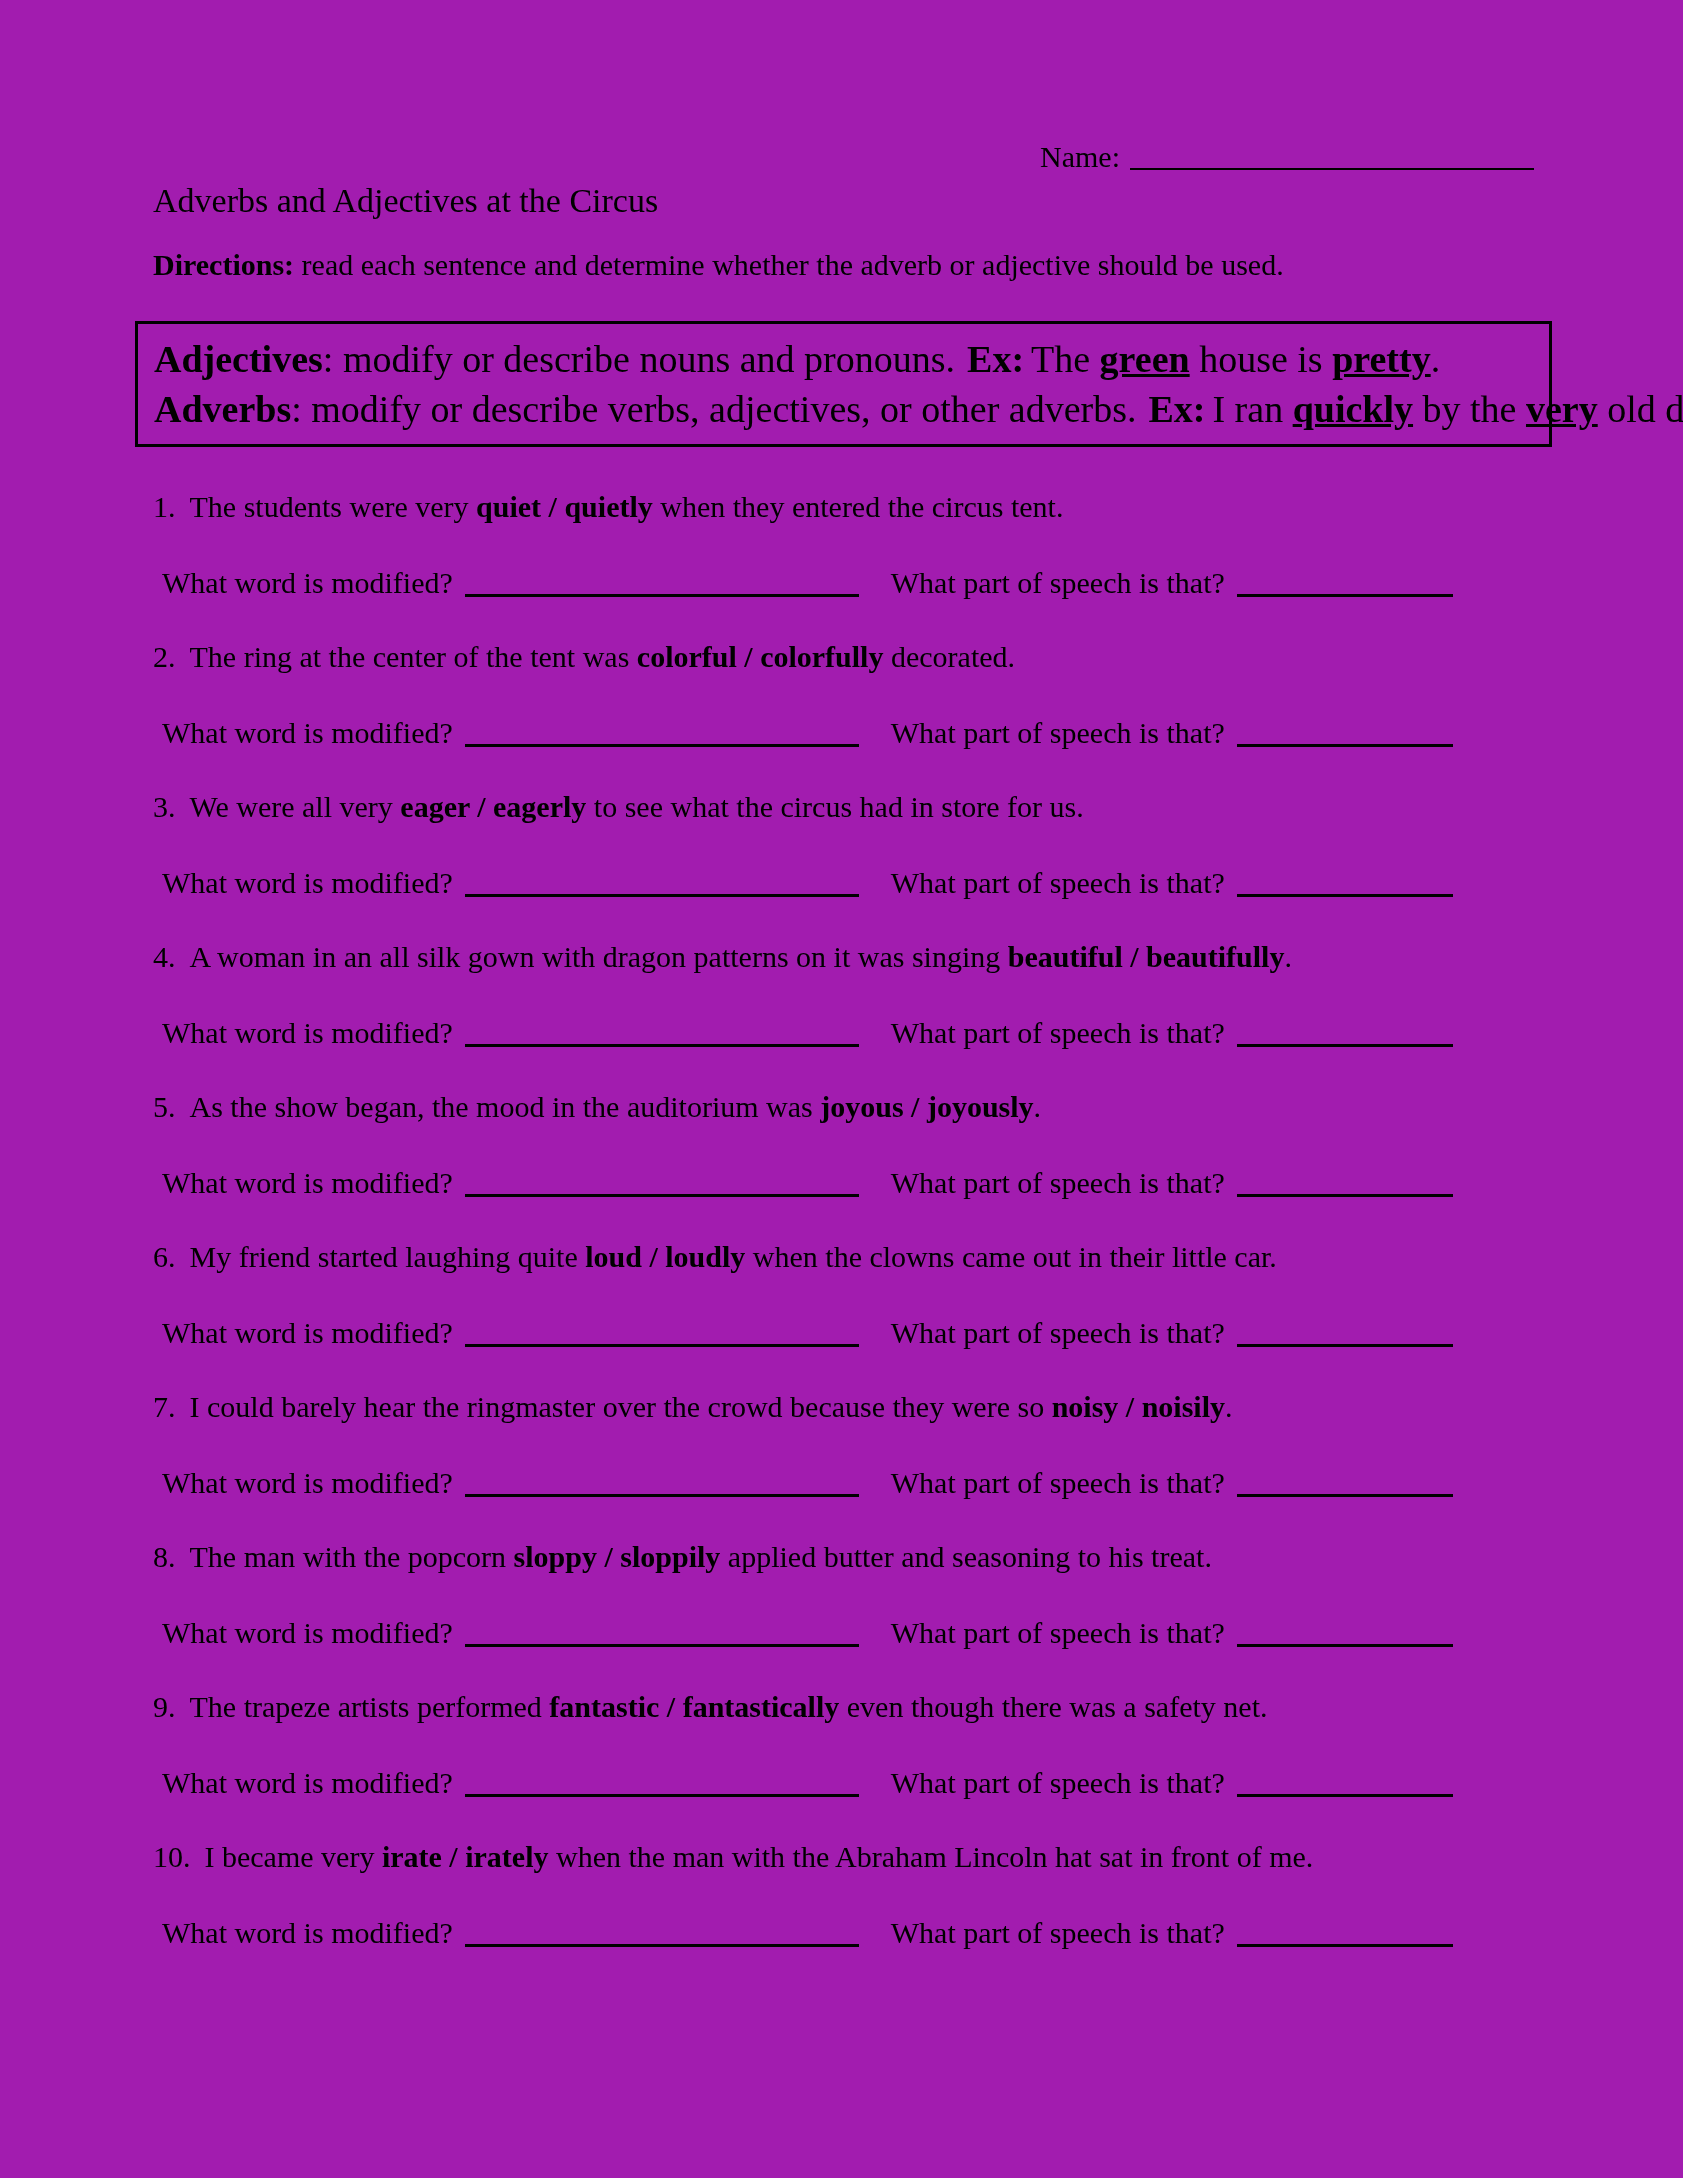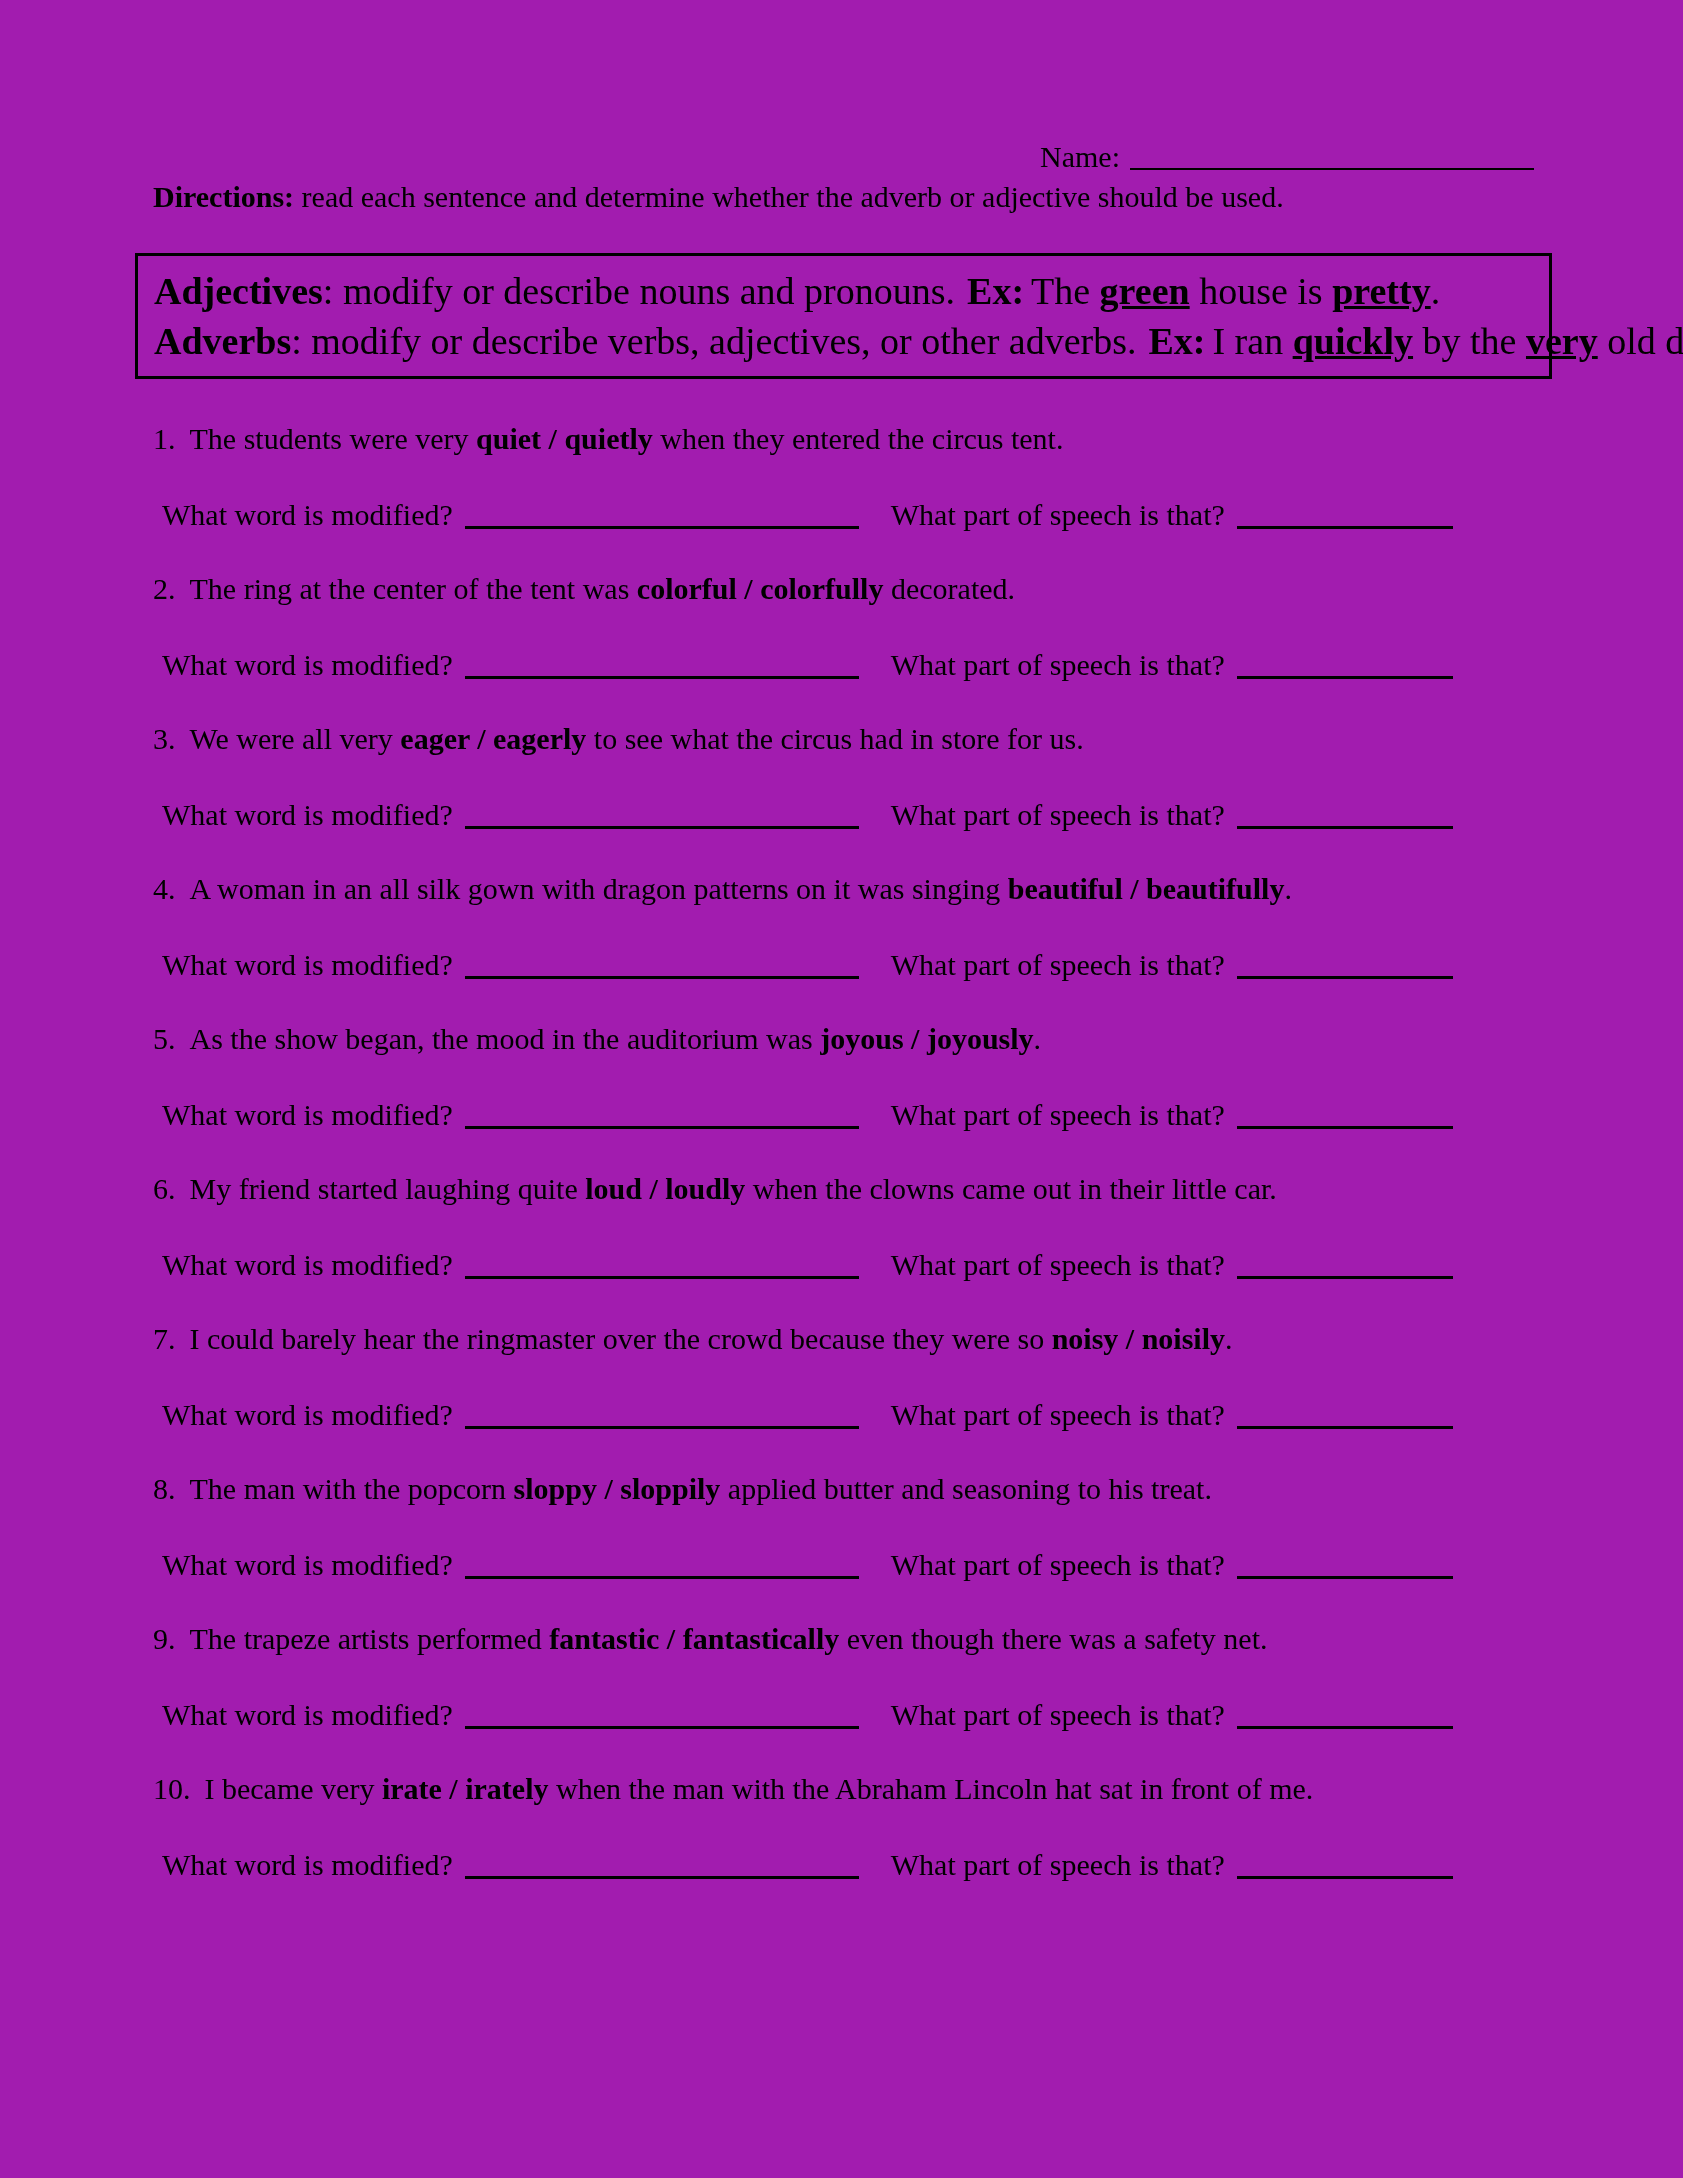--- a/index.html
+++ b/index.html
@@ -46,20 +46,21 @@
 </style>
 </head>
 <body>
 
 <div class="page">
 
   <div class="name-row">
     <span>Name:</span><span class="name-blank"></span>
   </div>
 
+  <h1 class="title">Adverbs and Adjectives at the Circus</h1>
 
   <p class="directions">
     <span class="bold">Directions:</span>
     <span>read each sentence and determine whether the adverb or adjective should be used.</span>
   </p>
 
   <div class="def-box" id="def-box">
   <p class="def-line">
     <span class="bold">Adjectives</span><span>: modify or describe nouns and pronouns.</span><span class="ex-label">Ex:</span><span><span>The </span><span class="mark">green</span><span> house is </span><span class="mark">pretty</span><span>.</span></span>
   </p>

